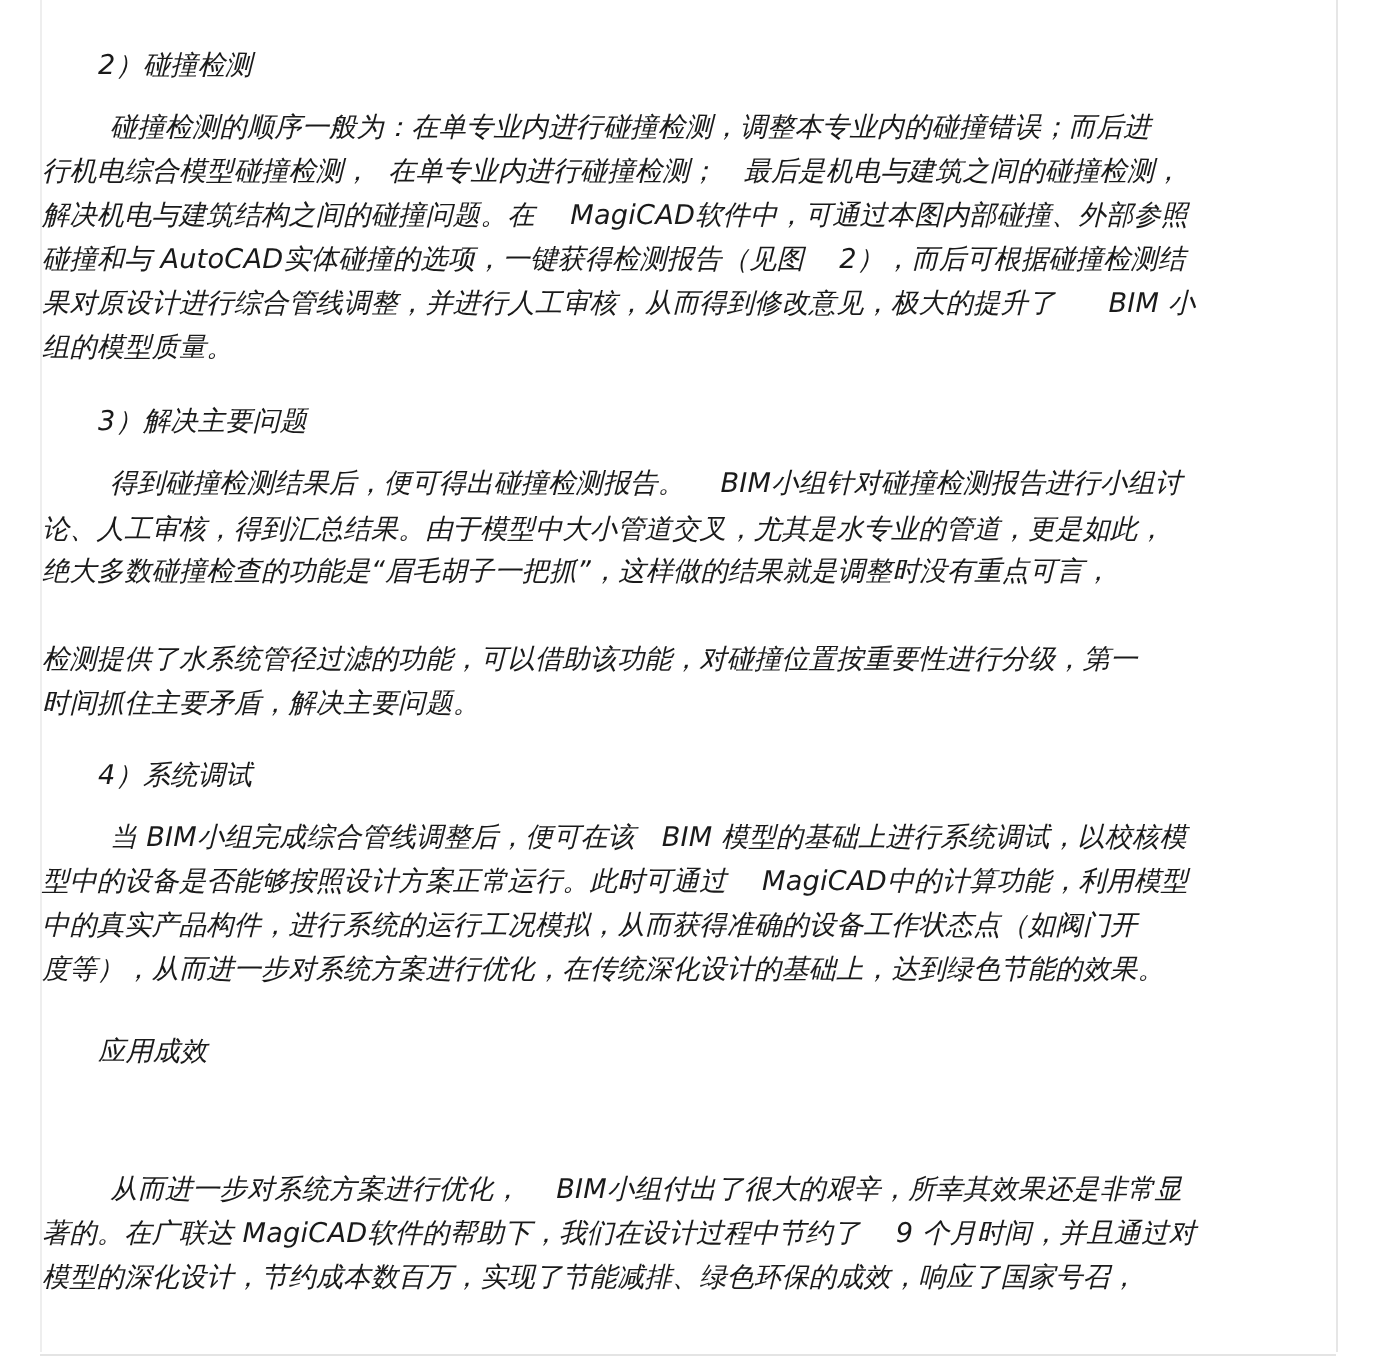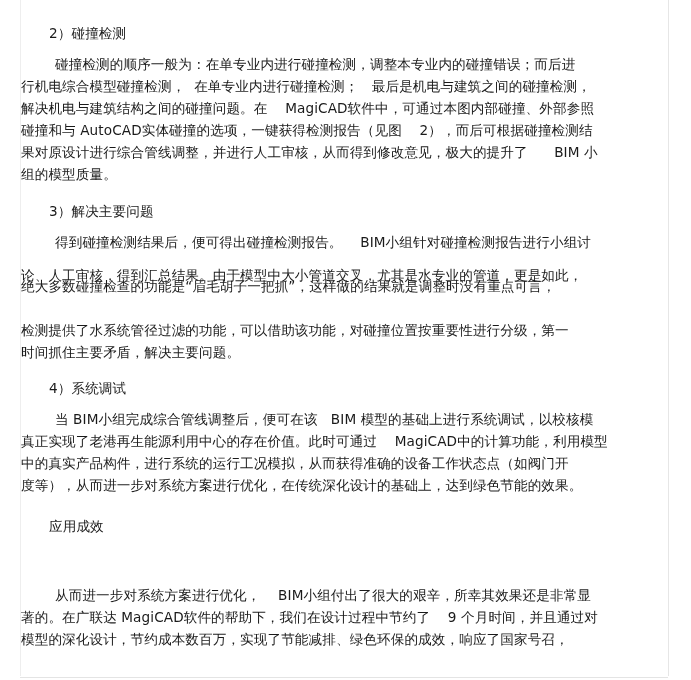--- a/index.html
+++ b/index.html
@@ -1,47 +1,47 @@
 <!DOCTYPE html>
 <html><head>
 <meta charset="utf-8">
 <style>
   html, body { margin:0; padding:0; background:#ffffff; }
   body { width:691px; height:680px; position:relative; overflow:hidden;
          font-family:"DejaVu Sans","Liberation Sans",sans-serif; color:#1a1a1a; }
   .page { position:absolute; left:20px; top:0; width:647px; height:676px;
-          border-left:1px solid #eeeeee; border-right:1px solid #e6e6e6; background:#fff; }
+          border-left:1px solid #eeeeee; border-right:1px solid #e6e6e6; background:#fff;font-style:italic; }
   .rule { position:absolute; left:20px; top:677px; width:648px; height:1px; background:#e4e4e4; }
   .line { position:absolute; left:0; white-space:pre; font-size:13.6px; line-height:22px; letter-spacing:0.1px; }
   .h { left:28px; }
   .i1 { left:34px; }
 </style>
 </head>
 <body>
 
 <div class="page">
 
   <div class="line h" style="top:22px">2）碰撞检测</div>
   <div class="line i1" style="top:53px">碰撞检测的顺序一般为：在单专业内进行碰撞检测，调整本专业内的碰撞错误；而后进</div>
   <div class="line" style="top:75px">行机电综合模型碰撞检测，  在单专业内进行碰撞检测；   最后是机电与建筑之间的碰撞检测，</div>
   <div class="line" style="top:97px">解决机电与建筑结构之间的碰撞问题。在    MagiCAD软件中，可通过本图内部碰撞、外部参照</div>
   <div class="line" style="top:119px">碰撞和与 AutoCAD实体碰撞的选项，一键获得检测报告（见图    2），而后可根据碰撞检测结</div>
   <div class="line" style="top:141px">果对原设计进行综合管线调整，并进行人工审核，从而得到修改意见，极大的提升了      BIM 小</div>
   <div class="line" style="top:163px">组的模型质量。</div>
 
   <div class="line h" style="top:200px">3）解决主要问题</div>
   <div class="line i1" style="top:231px">得到碰撞检测结果后，便可得出碰撞检测报告。    BIM小组针对碰撞检测报告进行小组讨</div>
-  <div class="line" style="top:264px">论、人工审核，得到汇总结果。由于模型中大小管道交叉，尤其是水专业的管道，更是如此，</div>
+  <div class="line" style="top:254px">论、人工审核，得到汇总结果。由于模型中大小管道交叉，尤其是水专业的管道，更是如此，</div>
   <div class="line" style="top:275px">绝大多数碰撞检查的功能是“眉毛胡子一把抓”，这样做的结果就是调整时没有重点可言，</div>
   <div class="line" style="top:319px">检测提供了水系统管径过滤的功能，可以借助该功能，对碰撞位置按重要性进行分级，第一</div>
   <div class="line" style="top:341px">时间抓住主要矛盾，解决主要问题。</div>
 
   <div class="line h" style="top:377px">4）系统调试</div>
   <div class="line i1" style="top:408px">当 BIM小组完成综合管线调整后，便可在该   BIM 模型的基础上进行系统调试，以校核模</div>
-  <div class="line" style="top:430px">真正实现了老港再生能源利用中心的存在价值。此时可通过    MagiCAD中的计算功能，利用模型</div>
+  <div class="line" style="top:430px">型中的设备是否能够按照设计方案正常运行。此时可通过    MagiCAD中的计算功能，利用模型</div>
   <div class="line" style="top:452px">中的真实产品构件，进行系统的运行工况模拟，从而获得准确的设备工作状态点（如阀门开</div>
   <div class="line" style="top:474px">度等），从而进一步对系统方案进行优化，在传统深化设计的基础上，达到绿色节能的效果。</div>
 
   <div class="line h" style="top:515px">应用成效</div>
   <div class="line i1" style="top:584px">从而进一步对系统方案进行优化，    BIM小组付出了很大的艰辛，所幸其效果还是非常显</div>
   <div class="line" style="top:606px">著的。在广联达 MagiCAD软件的帮助下，我们在设计过程中节约了    9 个月时间，并且通过对</div>
   <div class="line" style="top:628px">模型的深化设计，节约成本数百万，实现了节能减排、绿色环保的成效，响应了国家号召，</div>
 </div>
 <div class="rule"></div>
 

